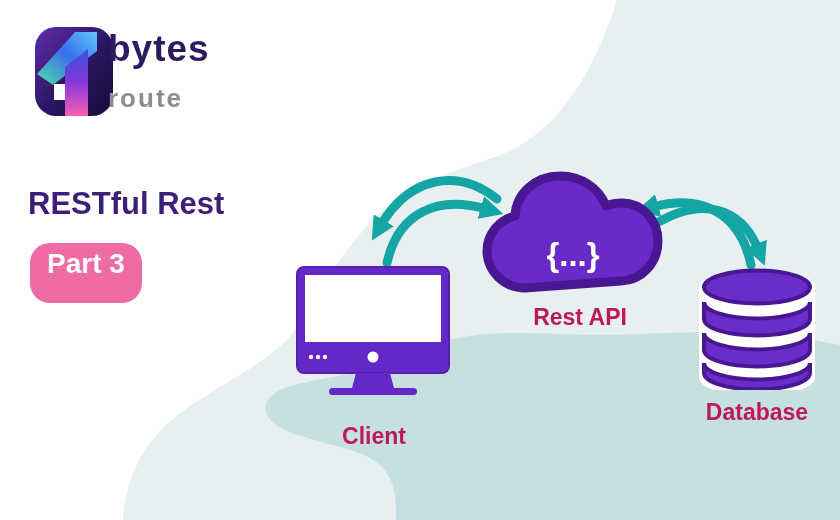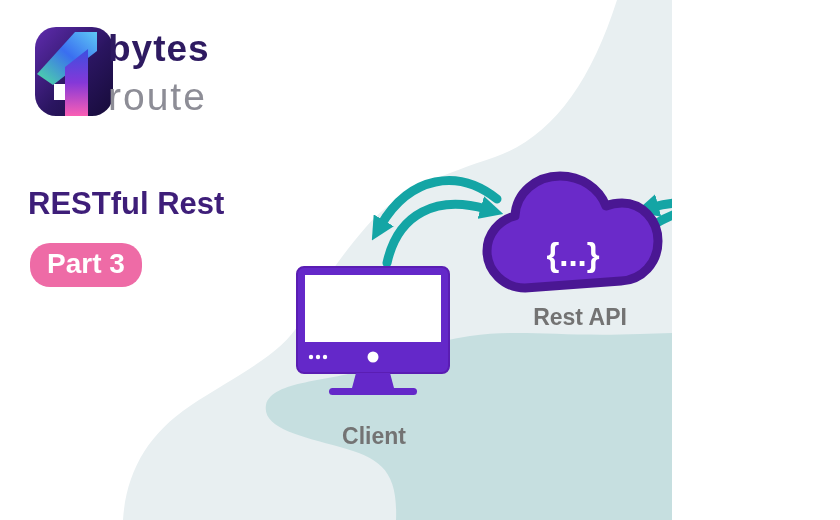--- a/index.html
+++ b/index.html
@@ -1,34 +1,34 @@
 <!DOCTYPE html>
 <html><head>
 <meta charset="utf-8">
 <style>
   html,body{margin:0;padding:0;background:#ffffff;}
   .stage{
-    position:relative;width:672px;height:520px;overflow:hidden;background:#ffffff;
+    position:relative;width:840px;height:520px;overflow:hidden;background:#ffffff;
     font-family:"Liberation Sans",sans-serif;
   }
   .stage svg{display:block;}
   .abs{position:absolute;}
   
   .logo-text{position:absolute;left:108px;top:30px;line-height:1;}
   .logo-text .brand-top{font-size:37px;font-weight:800;letter-spacing:1px;color:#2e1a61;}
-  .logo-text .brand-bottom{font-size:39px;font-weight:400;letter-spacing:2px;color:#8d8d96;margin-top:10px;}
+  .logo-text .brand-bottom{font-size:26px;font-weight:700;letter-spacing:2px;color:#8d8d96;margin-top:18px;}
   
   .page-title{position:absolute;left:28px;top:186px;font-size:31px;font-weight:800;color:#3e1e79;letter-spacing:0px;}
   .part-badge{
     position:absolute;left:30px;top:243px;background:#ee6ba6;color:#ffffff;
-    font-size:28px;font-weight:700;padding:5px 17px 7px 17px;border-radius:20px;
+    font-size:28px;font-weight:700;padding:5px 17px 23px 17px;border-radius:20px;
   }
   
   .node-label{
-    position:absolute;color:#737373;font-size:23px;font-weight:600;
+    position:absolute;color:#be185d;font-size:23px;font-weight:600;
     text-align:center;transform:translateX(-50%);white-space:nowrap;
   }
   .label-client{left:374px;top:423px;}
   .label-api{left:580px;top:304px;}
   .label-database{left:757px;top:399px;}
 </style>
 </head>
 <body>
 
 <div class="stage">
@@ -127,14 +127,15 @@
   <svg class="abs" style="left:695px;top:265px" width="126" height="125" viewBox="0 0 126 125">
     <path d="M 4,22 A 58,18 0 0 1 120,22 L 120,113 A 58,18 0 0 1 4,113 Z" fill="#ffffff"></path>
     <path d="M 9,37 A 53,16.5 0 0 0 115,37 L 115,54 A 53,16.5 0 0 1 9,54 Z" fill="#6a2dc9" stroke="#4a1793" stroke-width="4"></path>
     <path d="M 9,68 A 53,16.5 0 0 0 115,68 L 115,85 A 53,16.5 0 0 1 9,85 Z" fill="#6a2dc9" stroke="#4a1793" stroke-width="4"></path>
     <path d="M 9,98 A 53,16.5 0 0 0 115,98 L 115,108 A 53,16.5 0 0 1 9,108 Z" fill="#6a2dc9" stroke="#4a1793" stroke-width="4"></path>
     <ellipse cx="62" cy="22" rx="53" ry="16.5" fill="#6a2dc9" stroke="#4a1793" stroke-width="4"></ellipse>
   </svg>
 
   <div class="node-label label-client">Client</div>
   <div class="node-label label-api">Rest API</div>
+  <div class="node-label label-database">Database</div>
 
 </div>
 
 </body></html>

